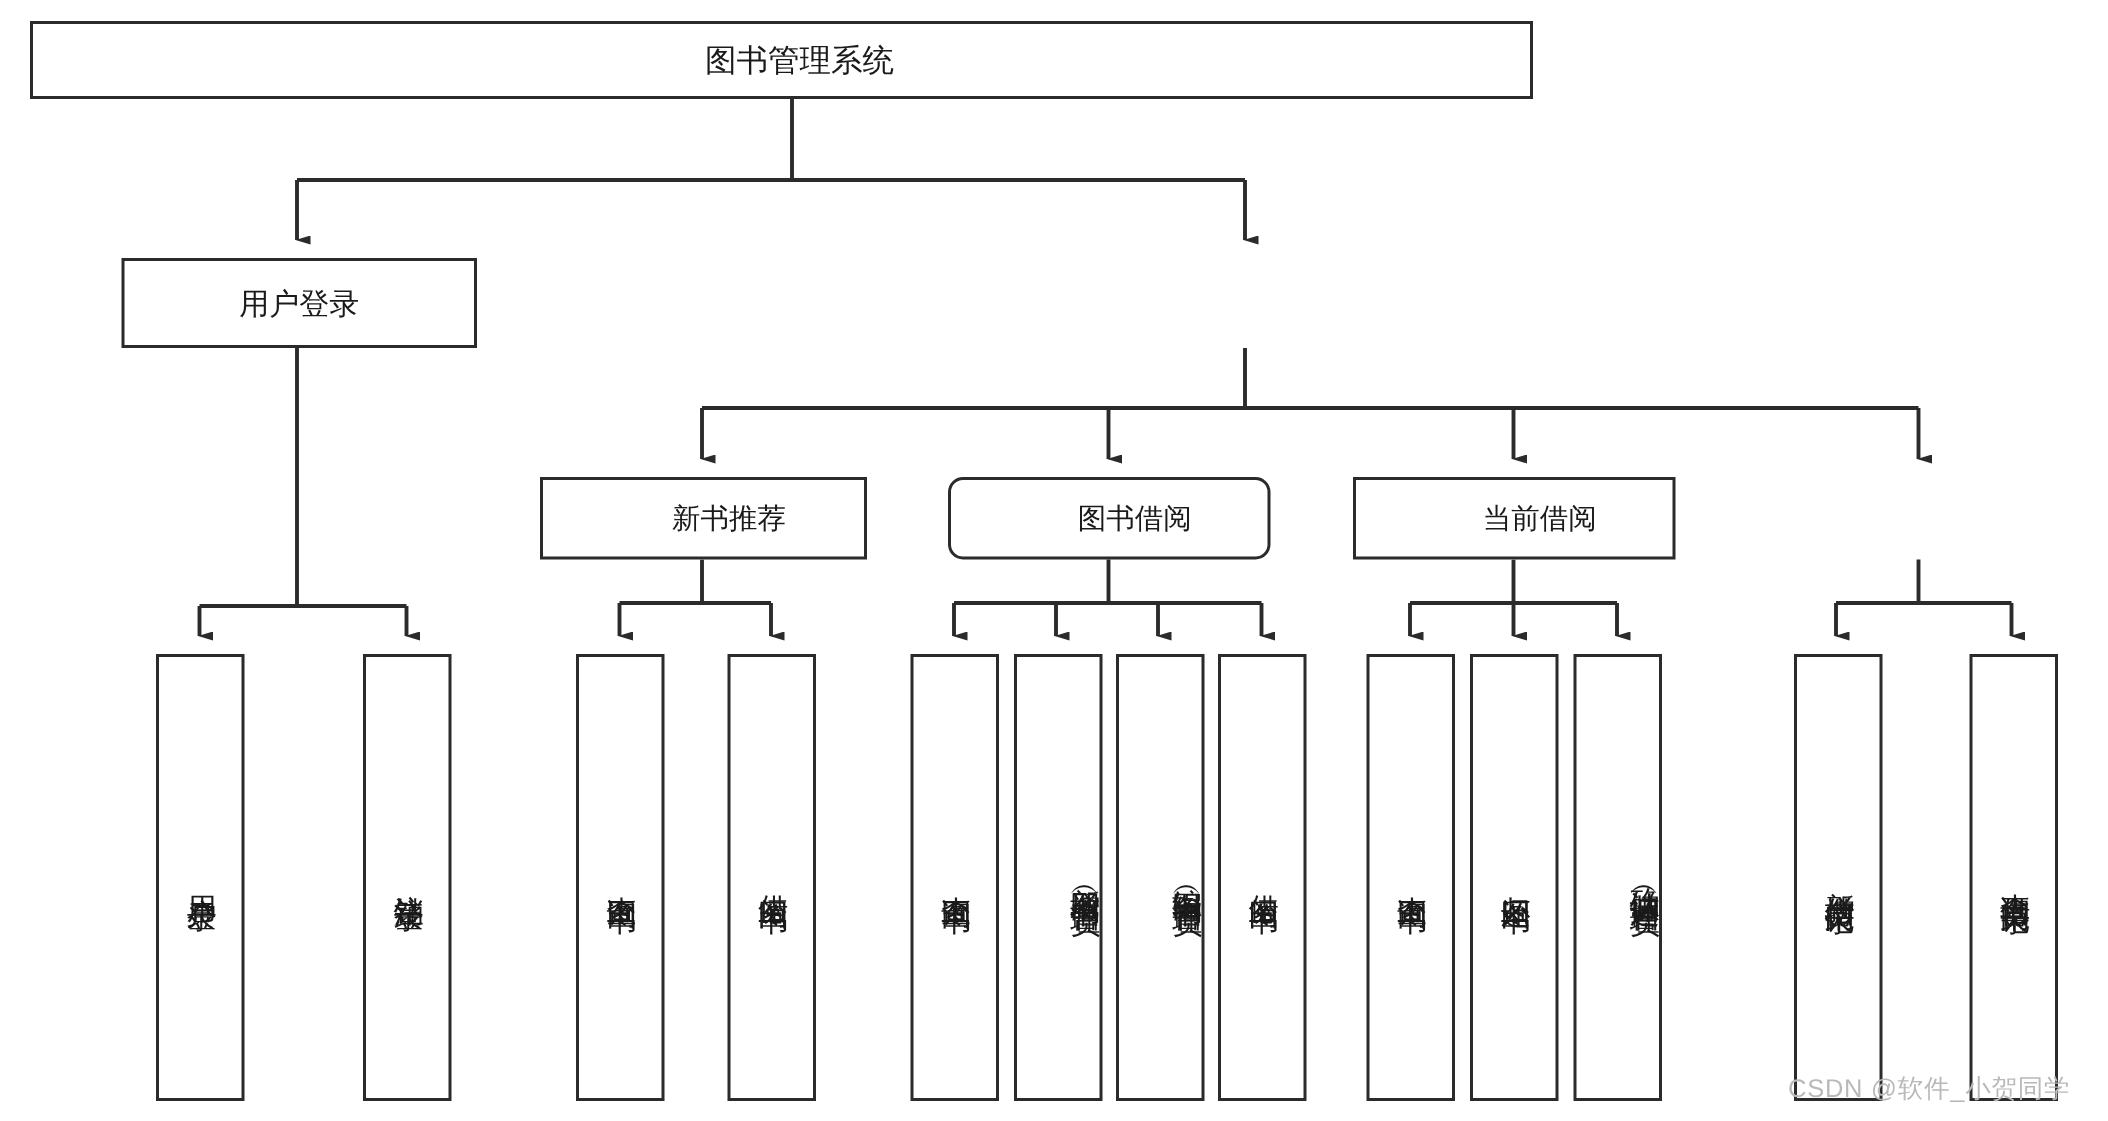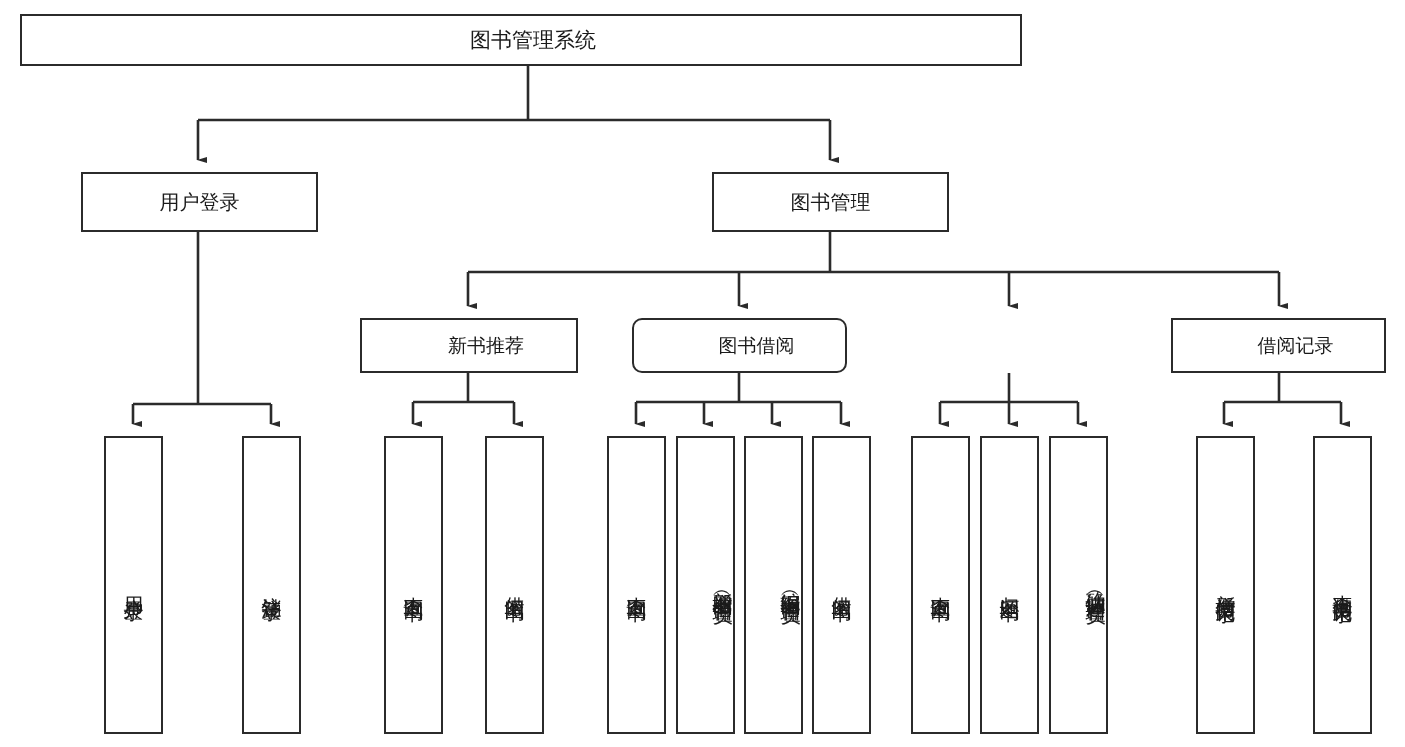--- a/index.html
+++ b/index.html
@@ -127,32 +127,29 @@
     </g>
   </svg>
 
   <div class="node root" style="left:20px; top:14px; width:1002px; height:52px;">
     <span class="node-label">图书管理系统</span>
   </div>
 
   <div class="node lvl2" style="left:81px; top:172px; width:237px; height:60px;">
     <span class="node-label">用户登录</span>
   </div>
-  <div class="node lvl2" style="left:712px; top:172px; width:237px; height:60px;">
-    <span class="node-label">图书管理</span>
-  </div>
 
   <div class="node lvl3" style="left:360px; top:318px; width:218px; height:55px;">
     <span class="node-label">新书推荐</span>
   </div>
   <div class="node lvl3" style="left:632px; top:318px; width:215px; height:55px;border-radius:10px;">
     <span class="node-label">图书借阅</span>
   </div>
-  <div class="node lvl3" style="left:1171px; top:318px; width:215px; height:55px;">
-    <span class="node-label">借阅记录</span>
+  <div class="node lvl3" style="left:902px; top:318px; width:215px; height:55px;">
+    <span class="node-label">当前借阅</span>
   </div>
 
   <div class="node leaf" style="left:104px; top:436px; width:59px; height:298px;">
     <span class="node-label">用户登录</span>
   </div>
   <div class="node leaf" style="left:242px; top:436px; width:59px; height:298px;">
     <span class="node-label">注销登录</span>
   </div>
 
   <div class="node leaf" style="left:384px; top:436px; width:59px; height:298px;">
@@ -185,14 +182,15 @@
     <span class="node-label">确认归还（管理员）</span>
   </div>
 
   <div class="node leaf" style="left:1196px; top:436px; width:59px; height:298px;">
     <span class="node-label">新增借阅记录</span>
   </div>
   <div class="node leaf" style="left:1313px; top:436px; width:59px; height:298px;">
     <span class="node-label">查询借阅记录</span>
   </div>
 
+  <div class="watermark" style="left:1192px; top:714px;">CSDN @软件_小贺同学</div>
 
 </div>
 
 </body></html>

